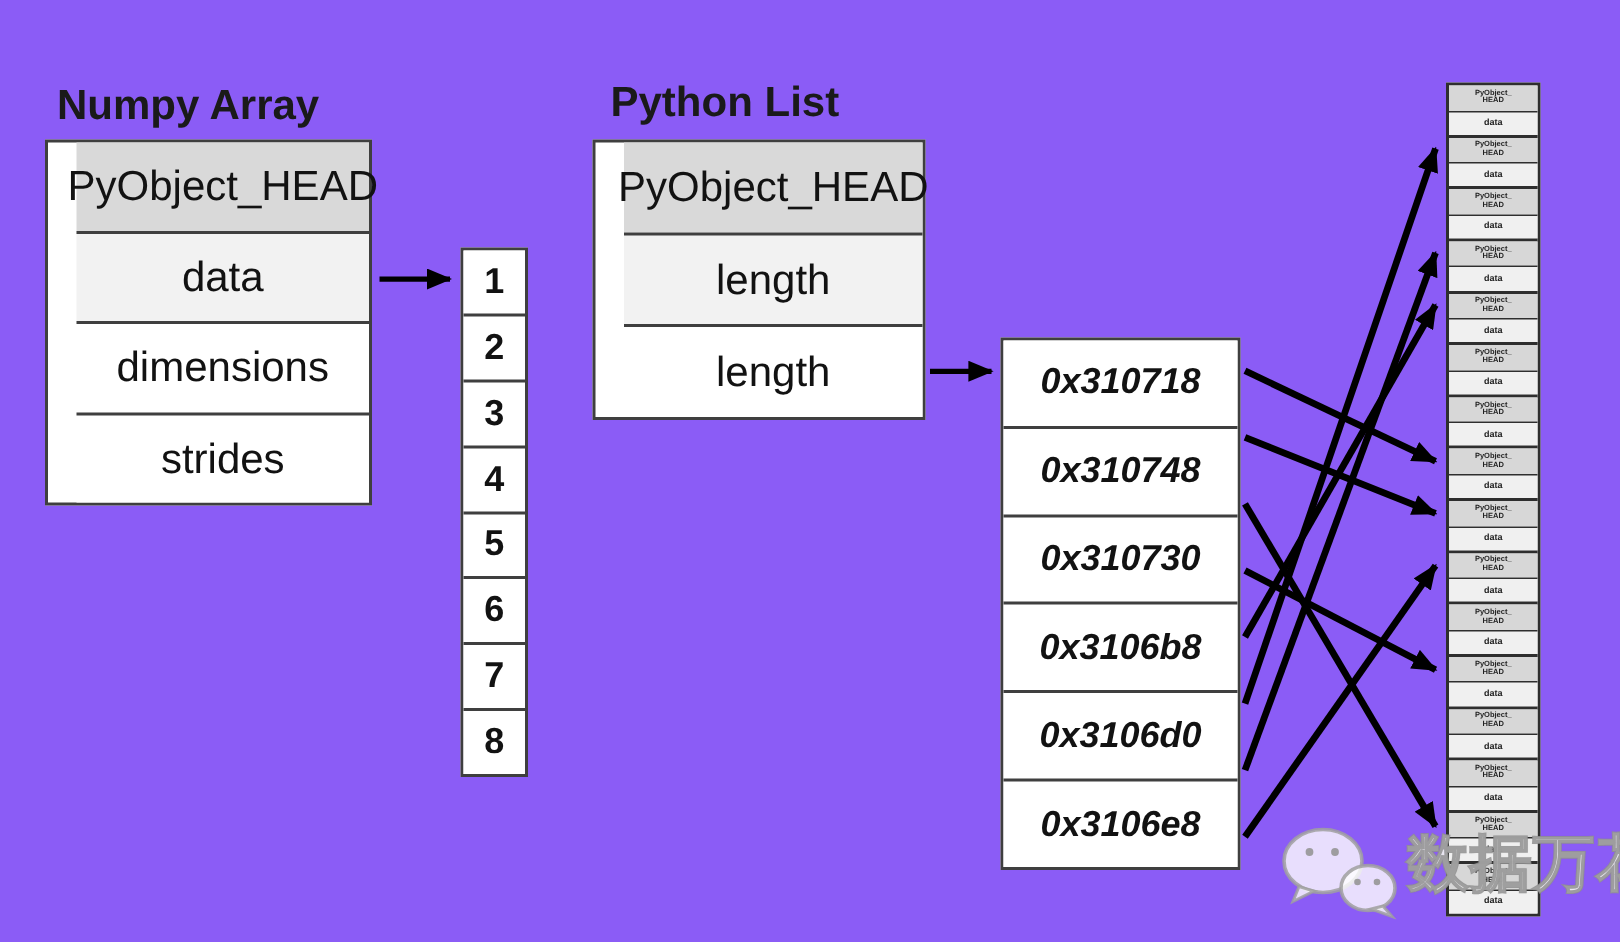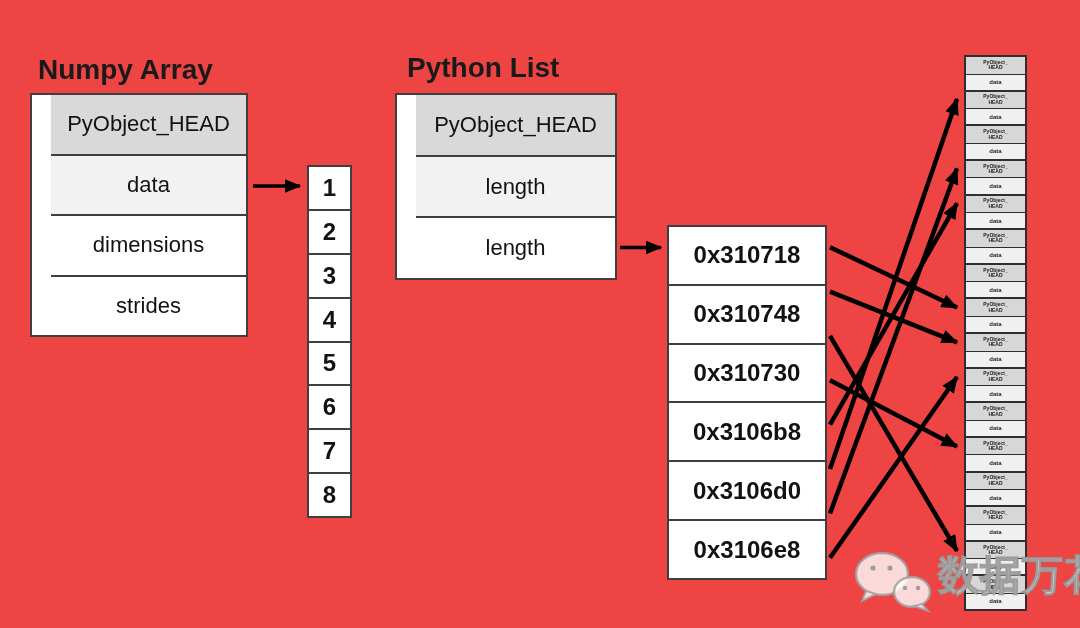--- a/index.html
+++ b/index.html
@@ -1,30 +1,30 @@
 <!DOCTYPE html>
 <html><head>
 <meta charset="utf-8">
 <style>
   html,body{margin:0;padding:0;background:#fff;}
   .stage{
-    position:relative;width:1080px;height:628px;background:#ef4444;overflow:hidden;
+    position:relative;width:1080px;height:628px;background:#8b5cf6;overflow:hidden;
     font-family:"Liberation Sans", sans-serif;color:#121212;
   }
   .title{
     position:absolute;font-size:28px;font-weight:bold;color:#1a1a1a;letter-spacing:0;
   }
   
   .struct{
     position:absolute;border:2px solid #3f3f3f;box-sizing:border-box;
     display:flex;flex-direction:column;background:#fff;
   }
   .srow{
     flex:1;display:flex;align-items:center;justify-content:center;
-    font-size:22px;background:#ffffff;box-sizing:border-box;margin-left:19px;
+    font-size:28px;background:#ffffff;box-sizing:border-box;margin-left:19px;
   }
   .srow + .srow{border-top:2px solid #3f3f3f;}
   .srow.hdr{background:#d9d9d9;}
   .srow.alt{background:#f2f2f2;}
   
   .cellcol{
     position:absolute;border:2px solid #3f3f3f;box-sizing:border-box;
     display:flex;flex-direction:column;background:#fff;
   }
   .cell{
@@ -87,21 +87,21 @@
     </div>
 
   <div class="title" style="left:407px;top:52px;">Python List</div>
 
   <div class="struct" id="python-box" style="left:395px;top:93px;width:222px;height:187px;">
       <div class="srow hdr">PyObject_HEAD</div>
       <div class="srow alt">length</div>
       <div class="srow">length</div>
     </div>
 
-  <div class="cellcol" id="addr-col" style="left:667px;top:225px;width:160px;height:355px;">
+  <div class="cellcol" id="addr-col" style="left:667px;top:225px;width:160px;height:355px;font-style:italic;">
       <div class="cell">0x310718</div>
       <div class="cell">0x310748</div>
       <div class="cell">0x310730</div>
       <div class="cell">0x3106b8</div>
       <div class="cell">0x3106d0</div>
       <div class="cell">0x3106e8</div>
     </div>
 
   <div class="mem" id="mem-col" style="left:964px;top:55px;width:63px;height:556px;">
       <div class="mempair">

